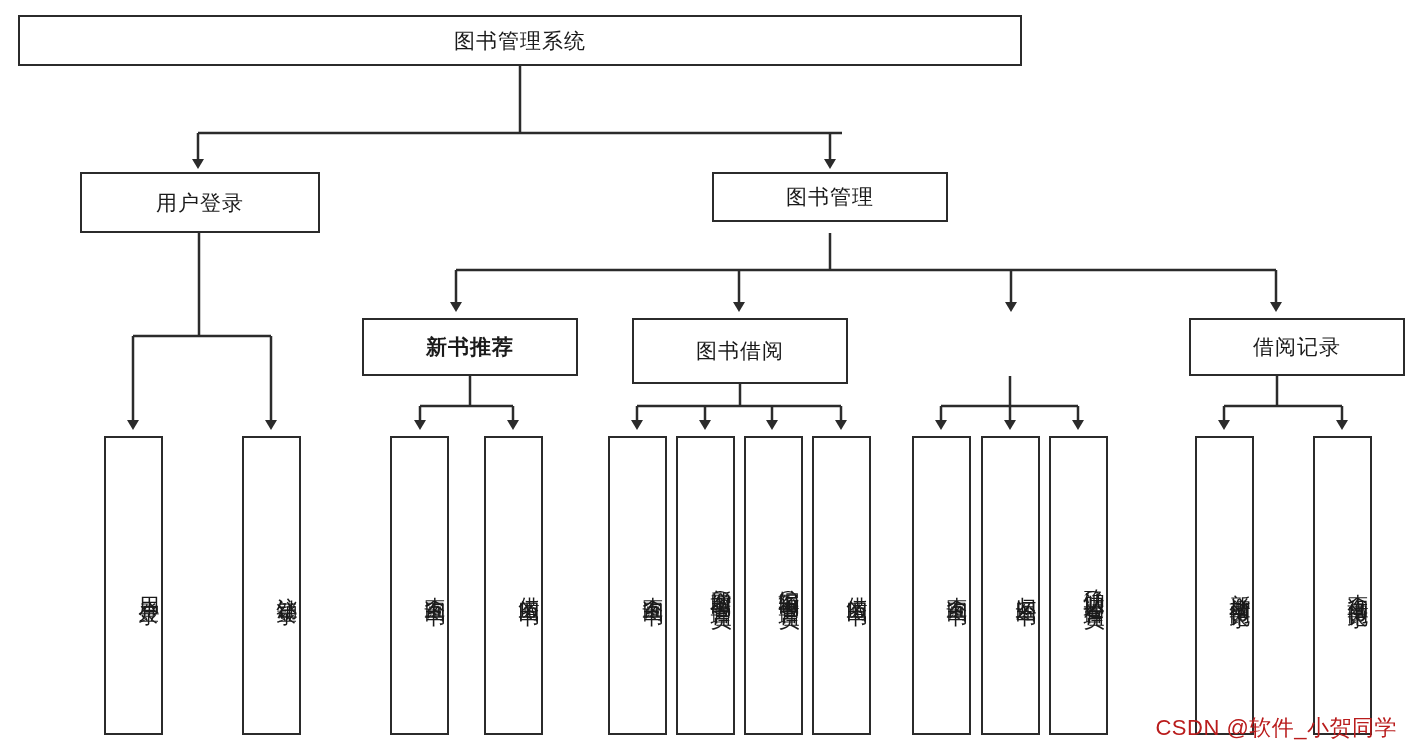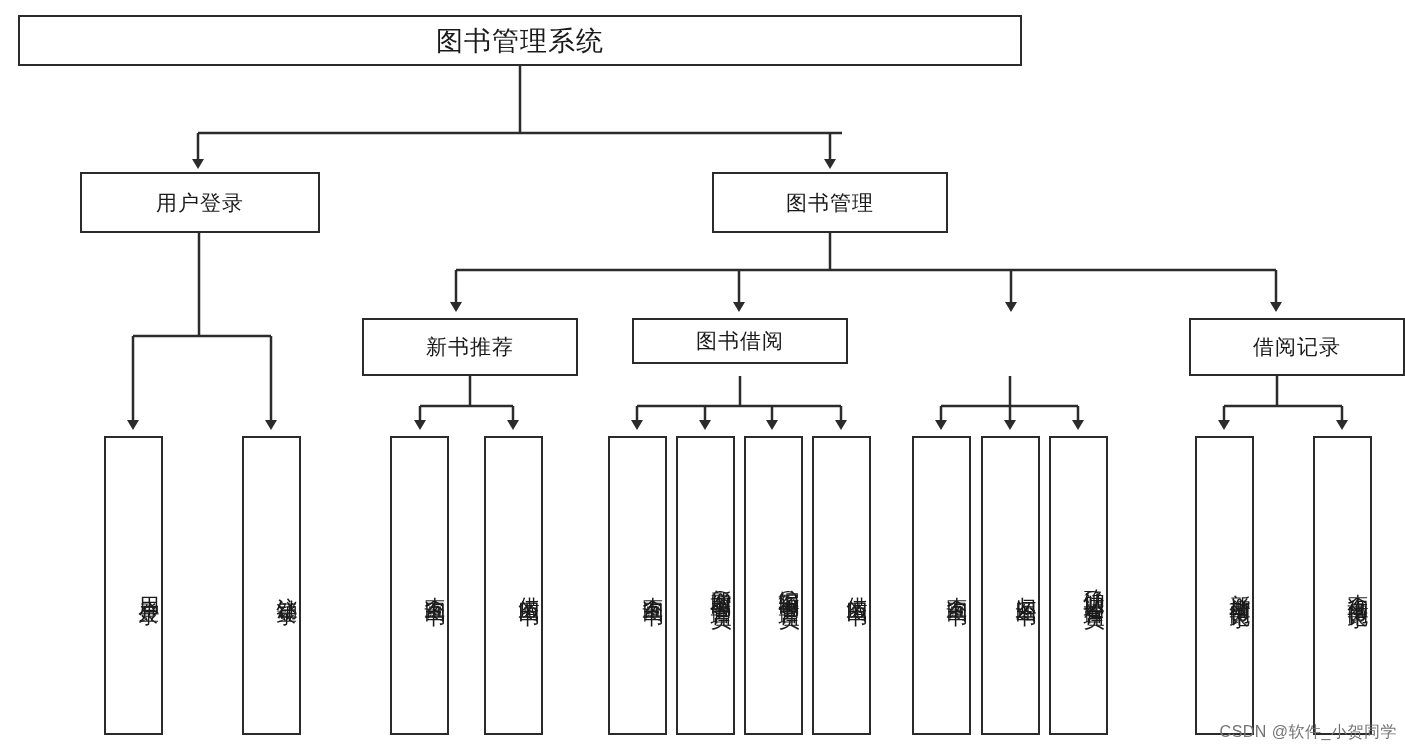--- a/index.html
+++ b/index.html
@@ -34,21 +34,21 @@
     align-items: center;
     justify-content: center;
     color: #1a1a1a;
   }
   .node.h {
     font-size: 21px;
     letter-spacing: 1px;
     white-space: nowrap;
   }
   .node.root {
-    font-size: 27px;
+    font-size: 21px;
   }
   .node.v {
     writing-mode: vertical-rl;
     text-orientation: upright;
     font-size: 21px;
     line-height: 1.18;
     letter-spacing: 3px;
     padding: 6px 0;
     align-items: flex-start;
     justify-content: center;
@@ -56,22 +56,22 @@
   .node.v span {
     display: inline-block;
   }
   .node.v.top span {
     
   }
   .watermark {
     position: absolute;
     right: 8px;
     bottom: 4px;
-    font-size: 16px;
-    color: #737373;
+    font-size: 22px;
+    color: #b91c1c;
     white-space: nowrap;
     letter-spacing: 0.5px;
   }
 </style>
 </head>
 <body>
 
 <div id="canvas">
 
   <svg class="wires" viewBox="0 0 1405 747">
@@ -124,28 +124,28 @@
     </g>
   </svg>
 
   <div class="node h root" style="left:18px; top:15px; width:1004px; height:51px;">
     <span>图书管理系统</span>
   </div>
 
   <div class="node h" style="left:80px; top:172px; width:240px; height:61px;">
     <span>用户登录</span>
   </div>
-  <div class="node h" style="left:712px; top:172px; width:236px; height:61px;">
+  <div class="node h" style="left:712px; top:172px; width:236px; height:50px;">
     <span>图书管理</span>
   </div>
 
-  <div class="node h" style="left:362px; top:318px; width:216px; height:58px;">
+  <div class="node h" style="left:362px; top:318px; width:216px; height:58px;font-weight:bold;">
     <span>新书推荐</span>
   </div>
-  <div class="node h" style="left:632px; top:318px; width:216px; height:46px;">
+  <div class="node h" style="left:632px; top:318px; width:216px; height:66px;">
     <span>图书借阅</span>
   </div>
   <div class="node h" style="left:1169px; top:318px; width:216px; height:58px;margin-left:20px;">
     <span>借阅记录</span>
   </div>
 
   <div class="node v" style="left:104px; top:436px; width:59px; height:299px;">
     <span>用户登录</span>
   </div>
   <div class="node v" style="left:242px; top:436px; width:59px; height:299px;">

